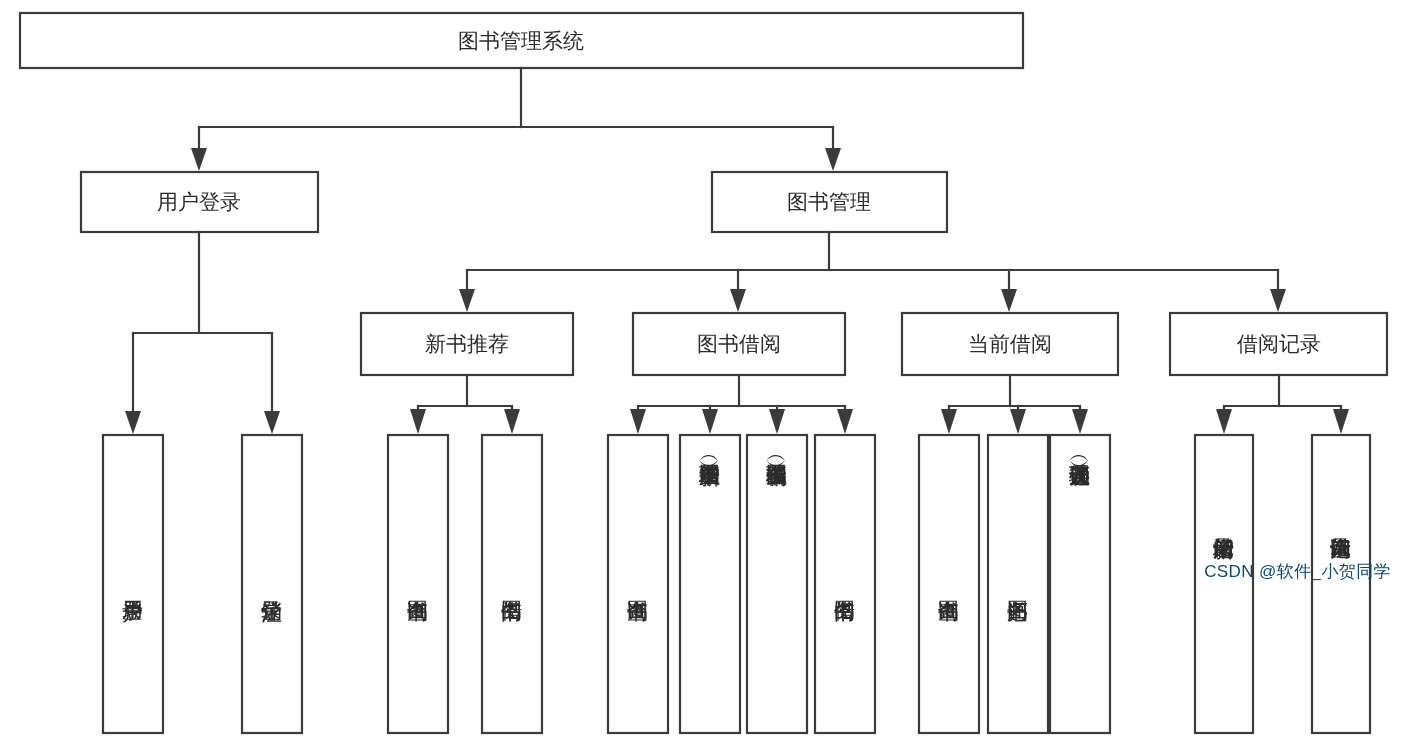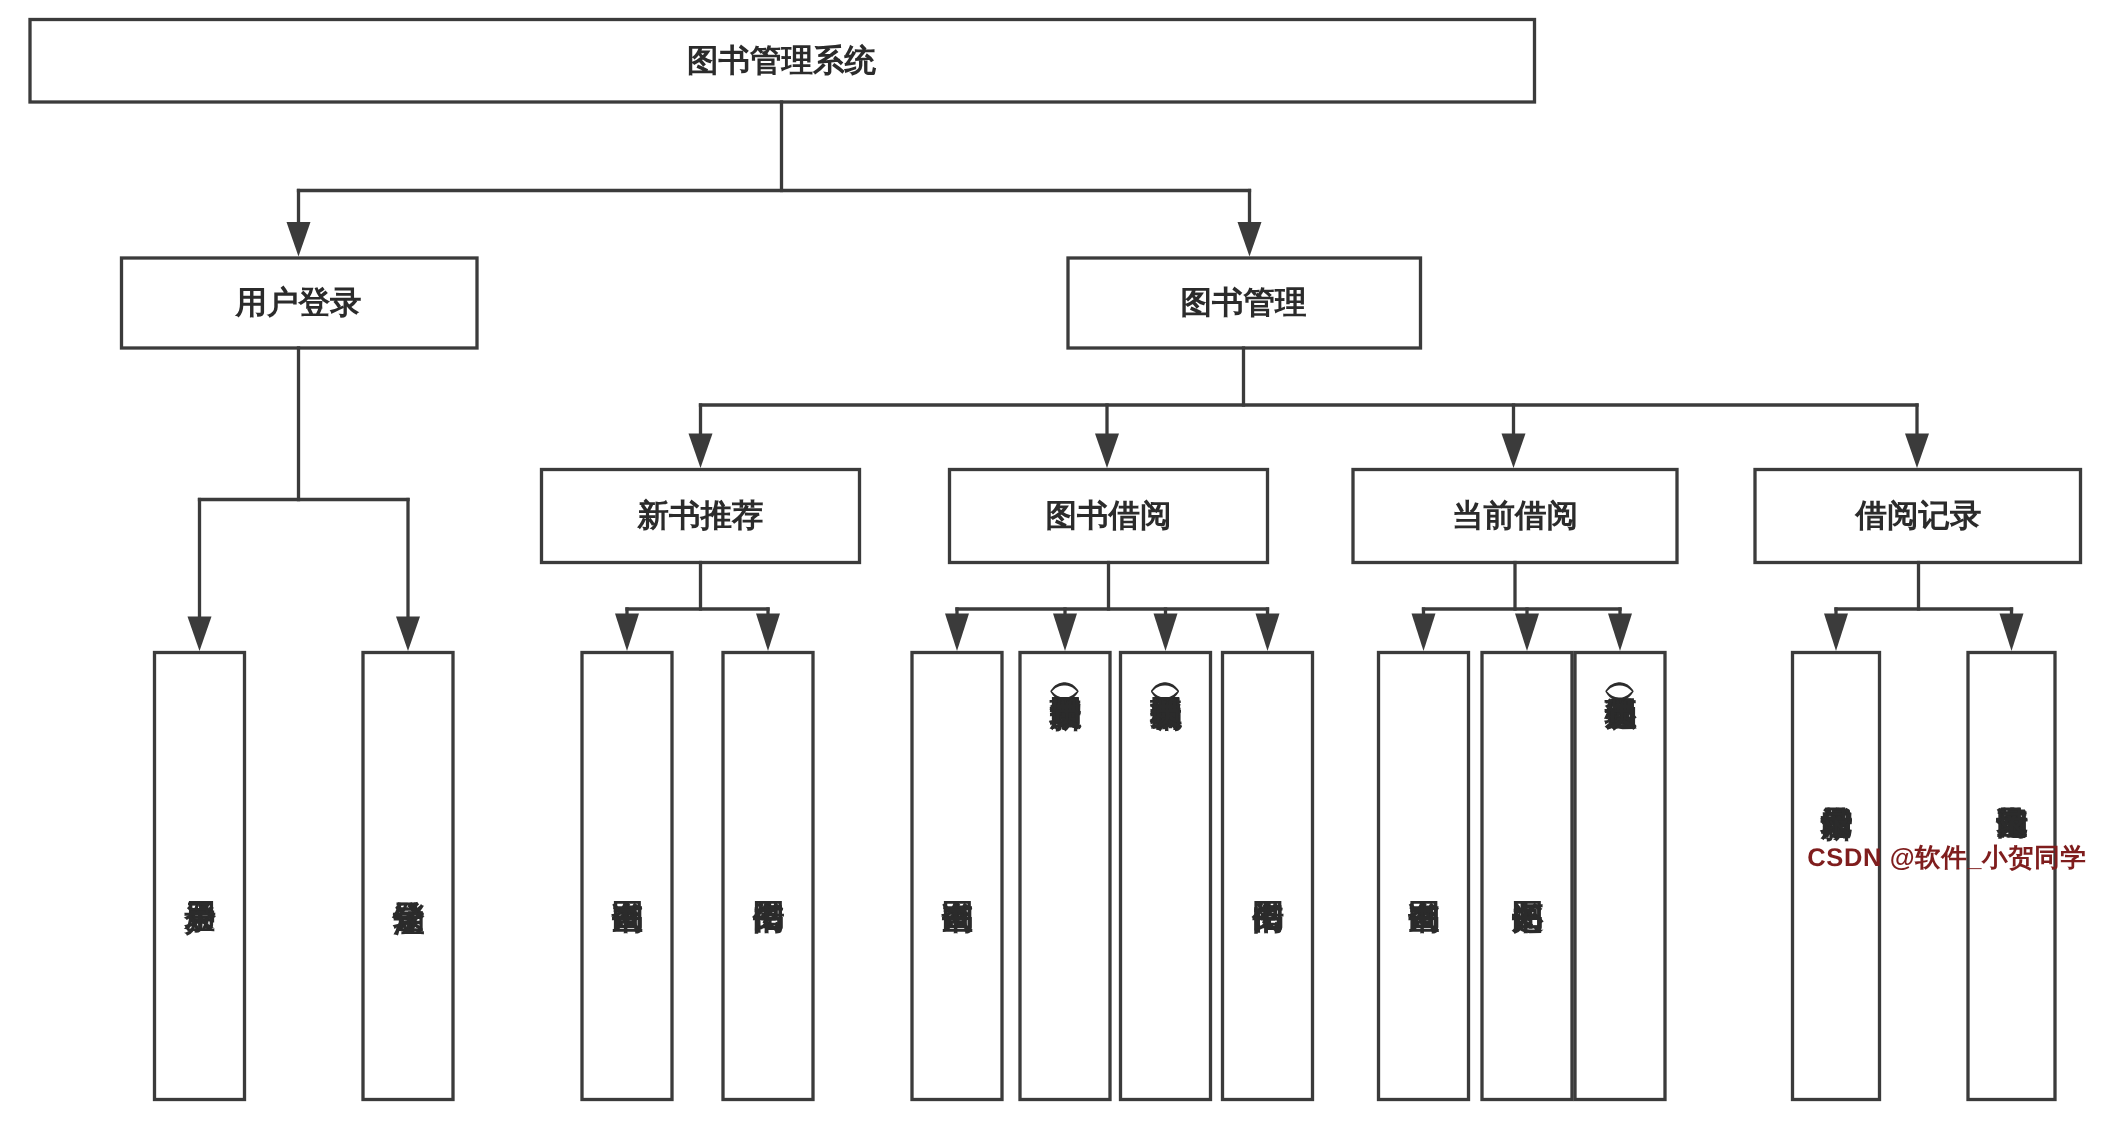--- a/index.html
+++ b/index.html
@@ -11,21 +11,20 @@
     width: 1405px;
     height: 747px;
     font-family: "Liberation Sans", "DejaVu Sans", sans-serif;
     overflow: hidden;
     position: relative;
   }
   #diagram-root {
     position: relative;
     width: 1405px;
     height: 590px;
-    font-weight: bold;
   }
   svg.diagram {
     position: absolute;
     top: 0;
     left: 0;
     width: 1405px;
     height: 747px;
   }
   .node-box {
     fill: #ffffff;
@@ -54,21 +53,21 @@
     fill: #2b2b2b;
     font-size: 21px;
     text-anchor: middle;
   }
   .watermark {
     position: absolute;
     right: 14px;
     bottom: 7px;
     font-family: "Liberation Sans", "DejaVu Sans", sans-serif;
     font-size: 17px;
-    color: #7f1d1d;
+    color: #0c4a6e;
     white-space: nowrap;
     letter-spacing: 0.4px;
     pointer-events: none;
   }
 </style>
 </head>
 <body>
 
 <div id="diagram-root">
 

